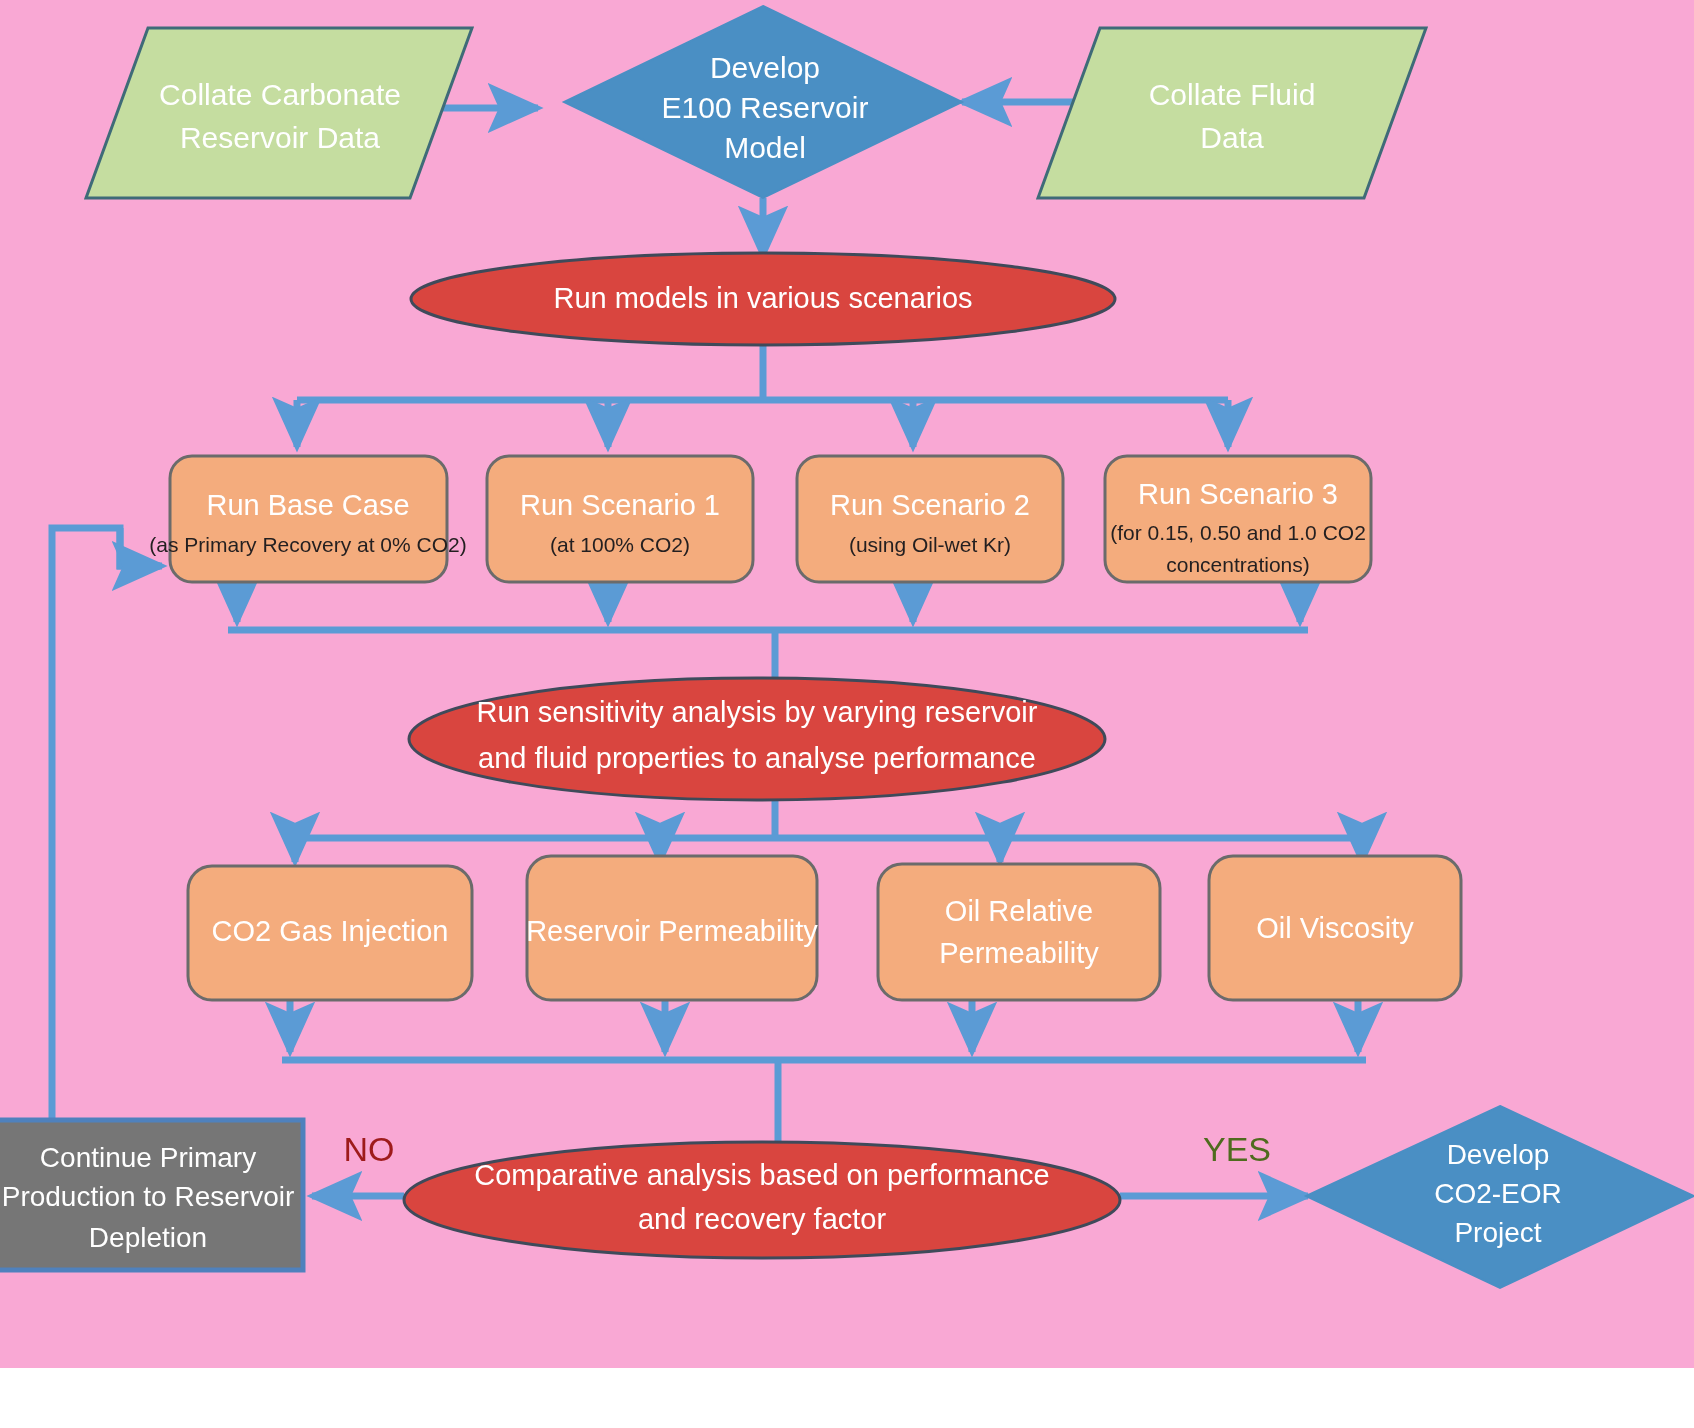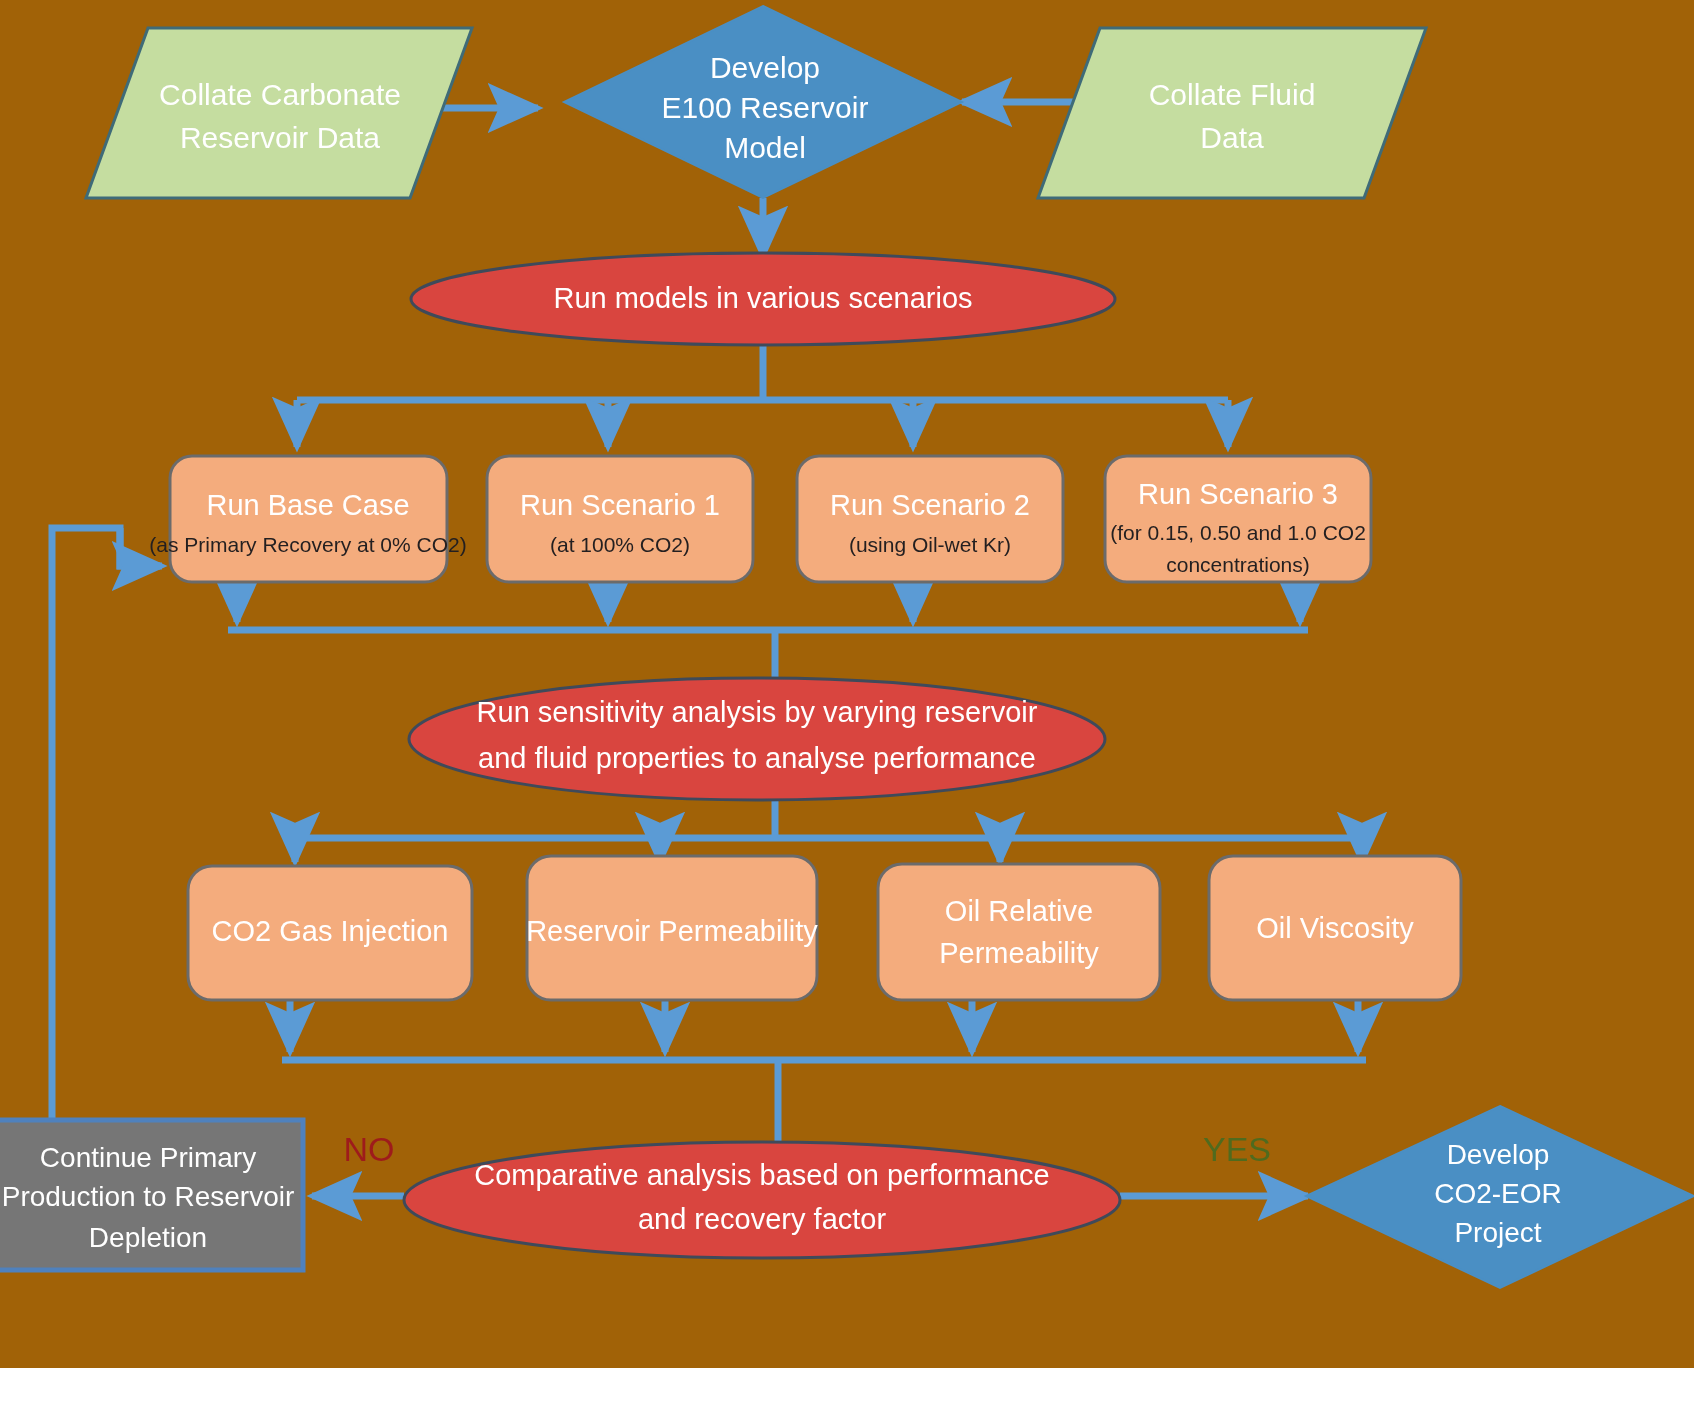--- a/index.html
+++ b/index.html
@@ -1,17 +1,17 @@
 <!DOCTYPE html>
 <html><head>
 <meta charset="utf-8">
 <style>
   html,body{margin:0;padding:0;background:#ffffff;}
   body{width:1694px;height:1428px;overflow:hidden;font-family:"Liberation Sans",sans-serif;}
-  #stage{position:relative;width:1694px;height:1368px;background:#a16207;text-align:center;}
+  #stage{position:relative;width:1694px;height:1368px;background:#f9a8d4;text-align:center;}
   svg#flow{position:absolute;left:0;top:0;width:1694px;height:1428px;}
   .nodeText{fill:#ffffff;font-family:"Liberation Sans",sans-serif;text-anchor:middle;dominant-baseline:middle;}
   .subText{fill:#231f20;font-family:"Liberation Sans",sans-serif;text-anchor:middle;dominant-baseline:middle;}
   .edgeLabel{font-family:"Liberation Sans",sans-serif;text-anchor:middle;dominant-baseline:middle;font-size:34px;}
 </style>
 </head>
 <body>
 
 <div id="stage">
   <svg id="flow" viewBox="0 0 1694 1428">

